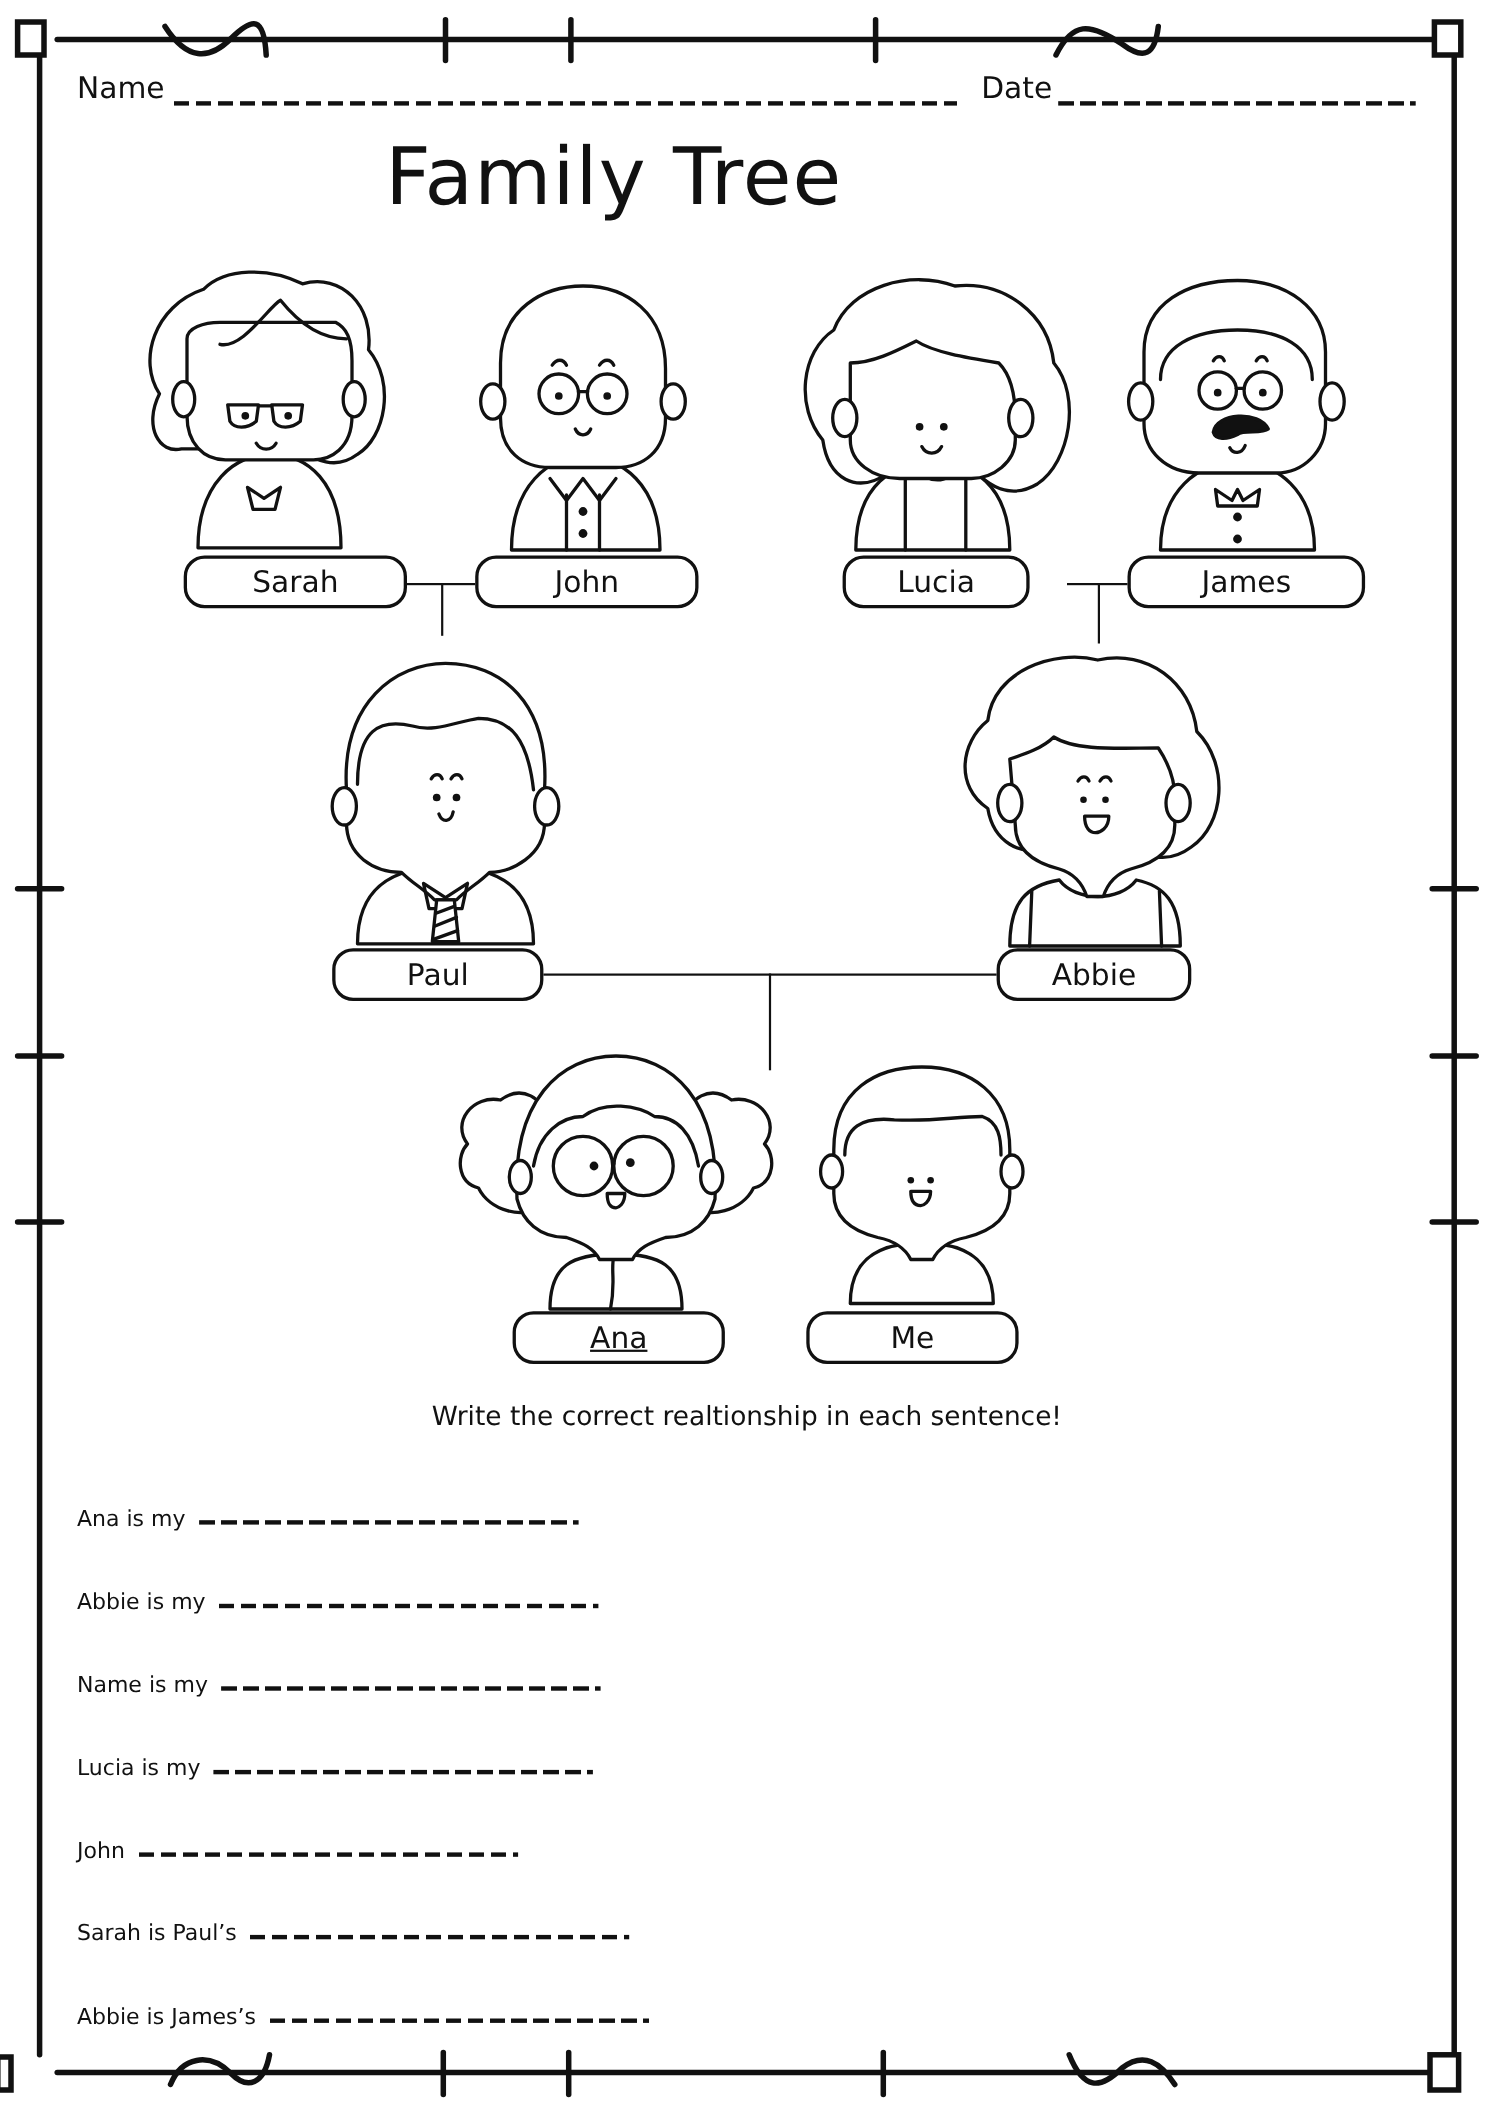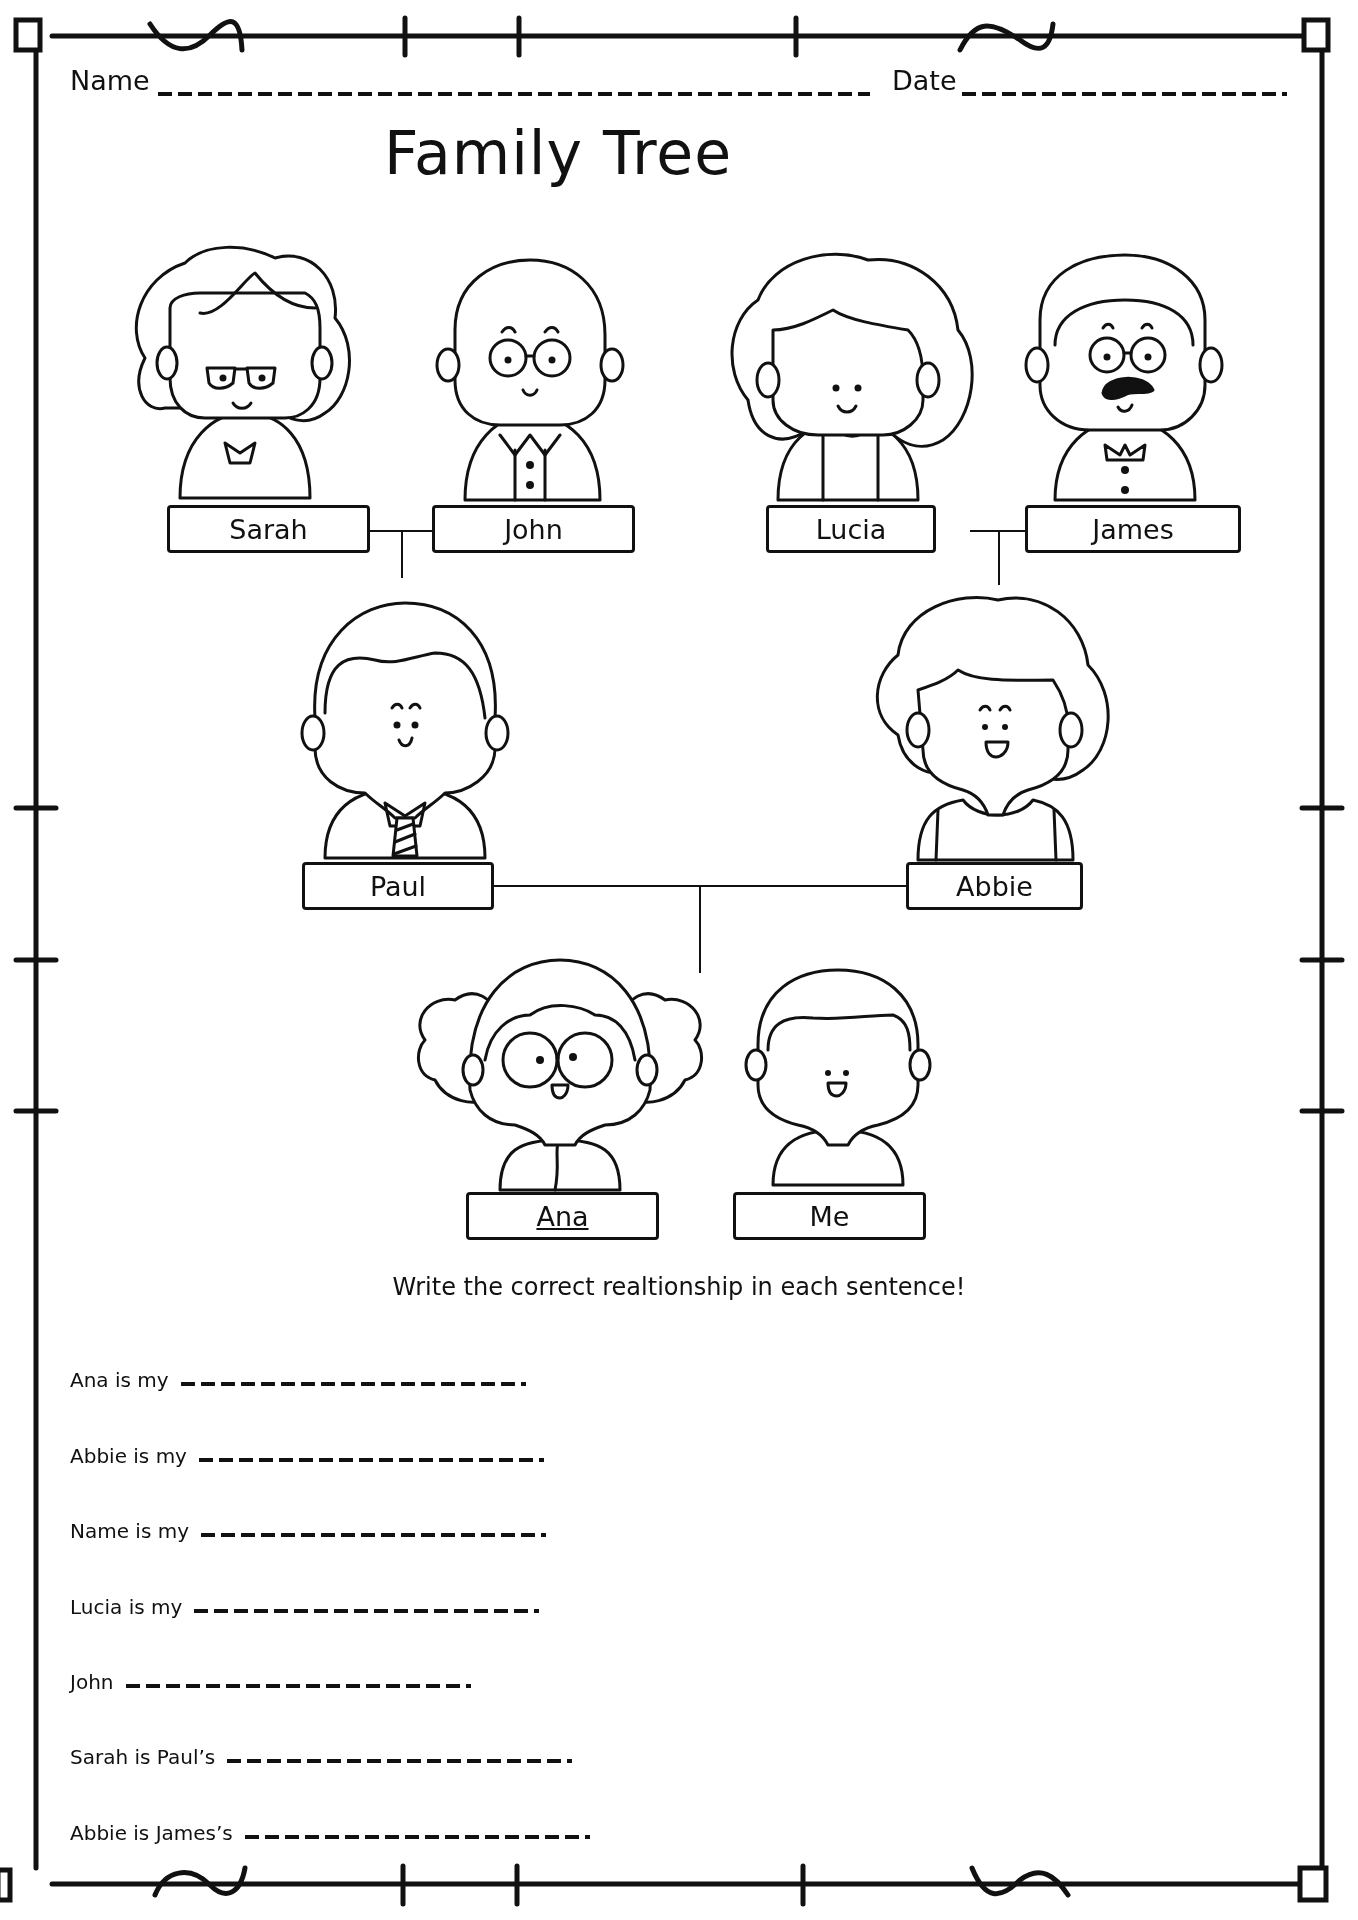--- a/index.html
+++ b/index.html
@@ -3,22 +3,22 @@
 <meta charset="utf-8">
 <style>
   html, body { margin: 0; padding: 0; background: #ffffff; }
   body { width: 1358px; height: 1920px; position: relative; overflow: hidden;
          font-family: "DejaVu Sans", "Liberation Sans", sans-serif; color: #111111; }
   svg.frame { position: absolute; left: 0; top: 0; }
   .hdr-label { position: absolute; font-size: 27px; letter-spacing: 0px; }
   .blank { position: absolute; border-bottom: 0; height: 4px;
            background-image: repeating-linear-gradient(90deg, #111 0 14px, transparent 14px 20px); }
   .title { position: absolute; left: 0; width: 1116px; top: 118px; text-align: center;
-           font-size: 60px; font-weight: normal; letter-spacing: 1px; }
-  .namebox { position: absolute; height: 48px; border: 3px solid #111; border-radius: 4px;
+           font-size: 72px; font-weight: normal; letter-spacing: 1px; }
+  .namebox { position: absolute; height: 48px; border: 3px solid #111; border-radius: 19px;
              background: #fff; display: flex; align-items: center; justify-content: center;
              font-size: 27px; box-sizing: border-box; }
   .connector { position: absolute; background: #111; }
   .instr { position: absolute; left: 0; width: 1358px; top: 1273px; text-align: center; font-size: 24px; }
   .q-row { position: absolute; left: 70px; display: flex; align-items: flex-end; font-size: 20px; height: 40px; }
   .q-row .q-text { white-space: pre; }
   .q-row .q-blank { display: inline-block; height: 4px; margin-left: 12px; margin-bottom: 6px;
                     background-image: repeating-linear-gradient(90deg, #111 0 14px, transparent 14px 20px); }
   svg.person { position: absolute; overflow: visible; }
   svg.person * { stroke: #111; stroke-width: 3; fill: #fff; stroke-linecap: round; stroke-linejoin: round; }

